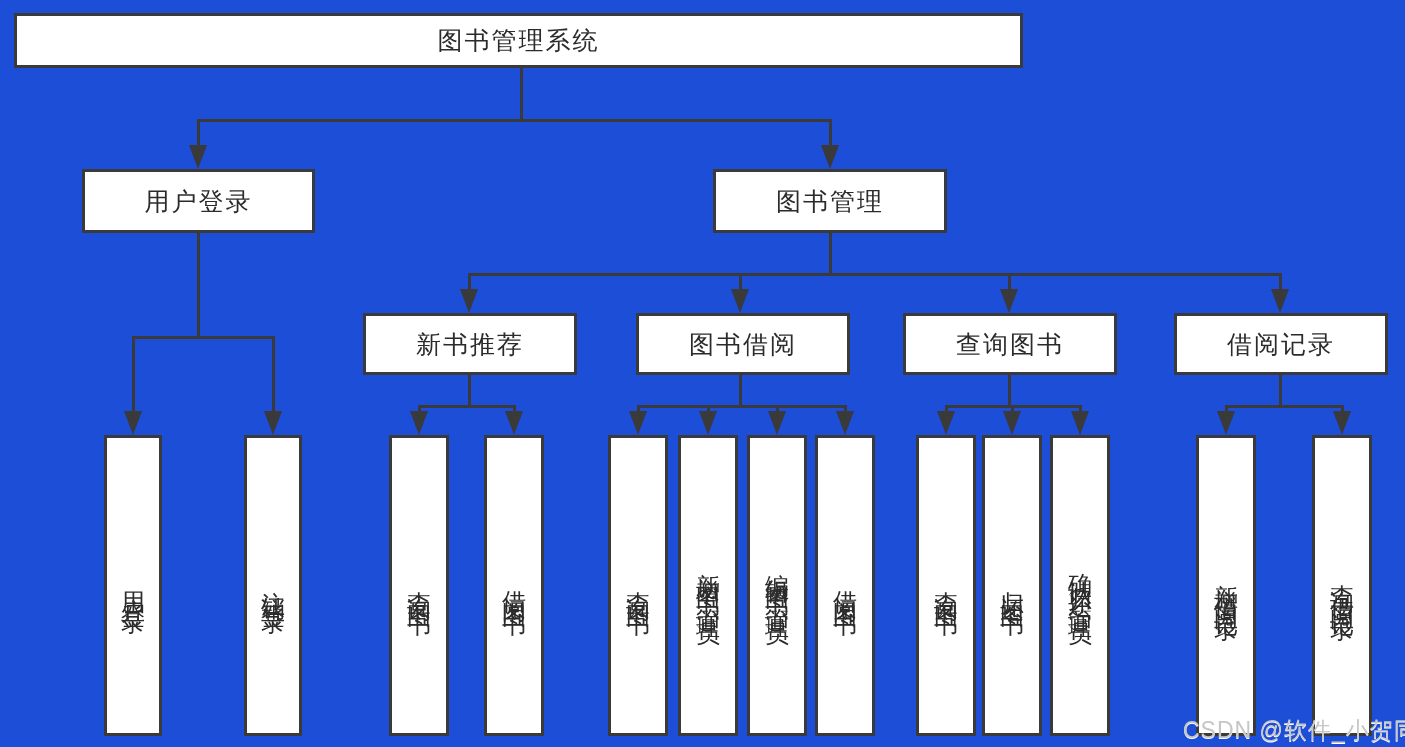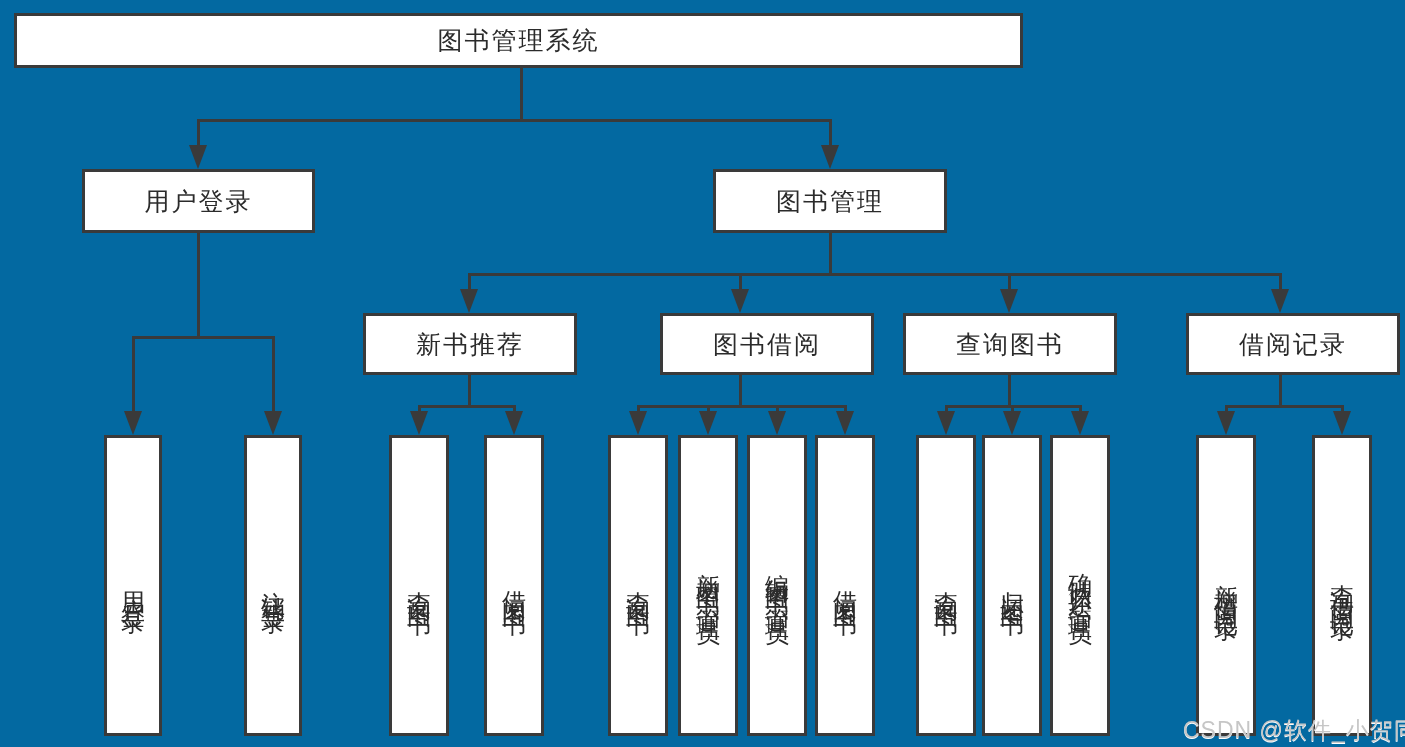--- a/index.html
+++ b/index.html
@@ -5,21 +5,21 @@
   html, body {
     margin: 0;
     padding: 0;
     background: #ffffff;
     font-family: "Liberation Sans", sans-serif;
   }
   #stage {
     position: relative;
     width: 1405px;
     height: 747px;
-    background: #0369a1;
+    background: #1d4ed8;
     overflow: hidden;
   }
   .box {
     position: absolute;
     box-sizing: border-box;
     border: 3px solid #3a3a3a;
     background: #ffffff;
     display: flex;
     align-items: center;
     justify-content: center;
@@ -81,29 +81,29 @@
   </div>
 
   <div class="box" style="left:713px; top:169px; width:234px; height:64px;">
     <span class="hlabel">图书管理</span>
   </div>
 
   <div class="box" style="left:363px; top:313px; width:214px; height:62px; font-size:24px;align-items:center;">
     <span class="hlabel">新书推荐</span>
   </div>
 
-  <div class="box" style="left:660px; top:313px; width:214px; height:62px; font-size:24px;">
+  <div class="box" style="left:636px; top:313px; width:214px; height:62px; font-size:24px;">
     <span class="hlabel">图书借阅</span>
   </div>
 
   <div class="box" style="left:903px; top:313px; width:214px; height:62px; font-size:24px;">
     <span class="hlabel">查询图书</span>
   </div>
 
-  <div class="box" style="left:1174px; top:313px; width:214px; height:62px; font-size:24px;margin-left:12px;">
+  <div class="box" style="left:1174px; top:313px; width:214px; height:62px; font-size:24px;">
     <span class="hlabel">借阅记录</span>
   </div>
 
   <div class="box vbox" style="left:104px; top:435px; width:58px; height:301px;">
     <span class="vlabel">用户登录</span>
   </div>
   <div class="box vbox" style="left:244px; top:435px; width:58px; height:301px;">
     <span class="vlabel">注销登录</span>
   </div>
 

